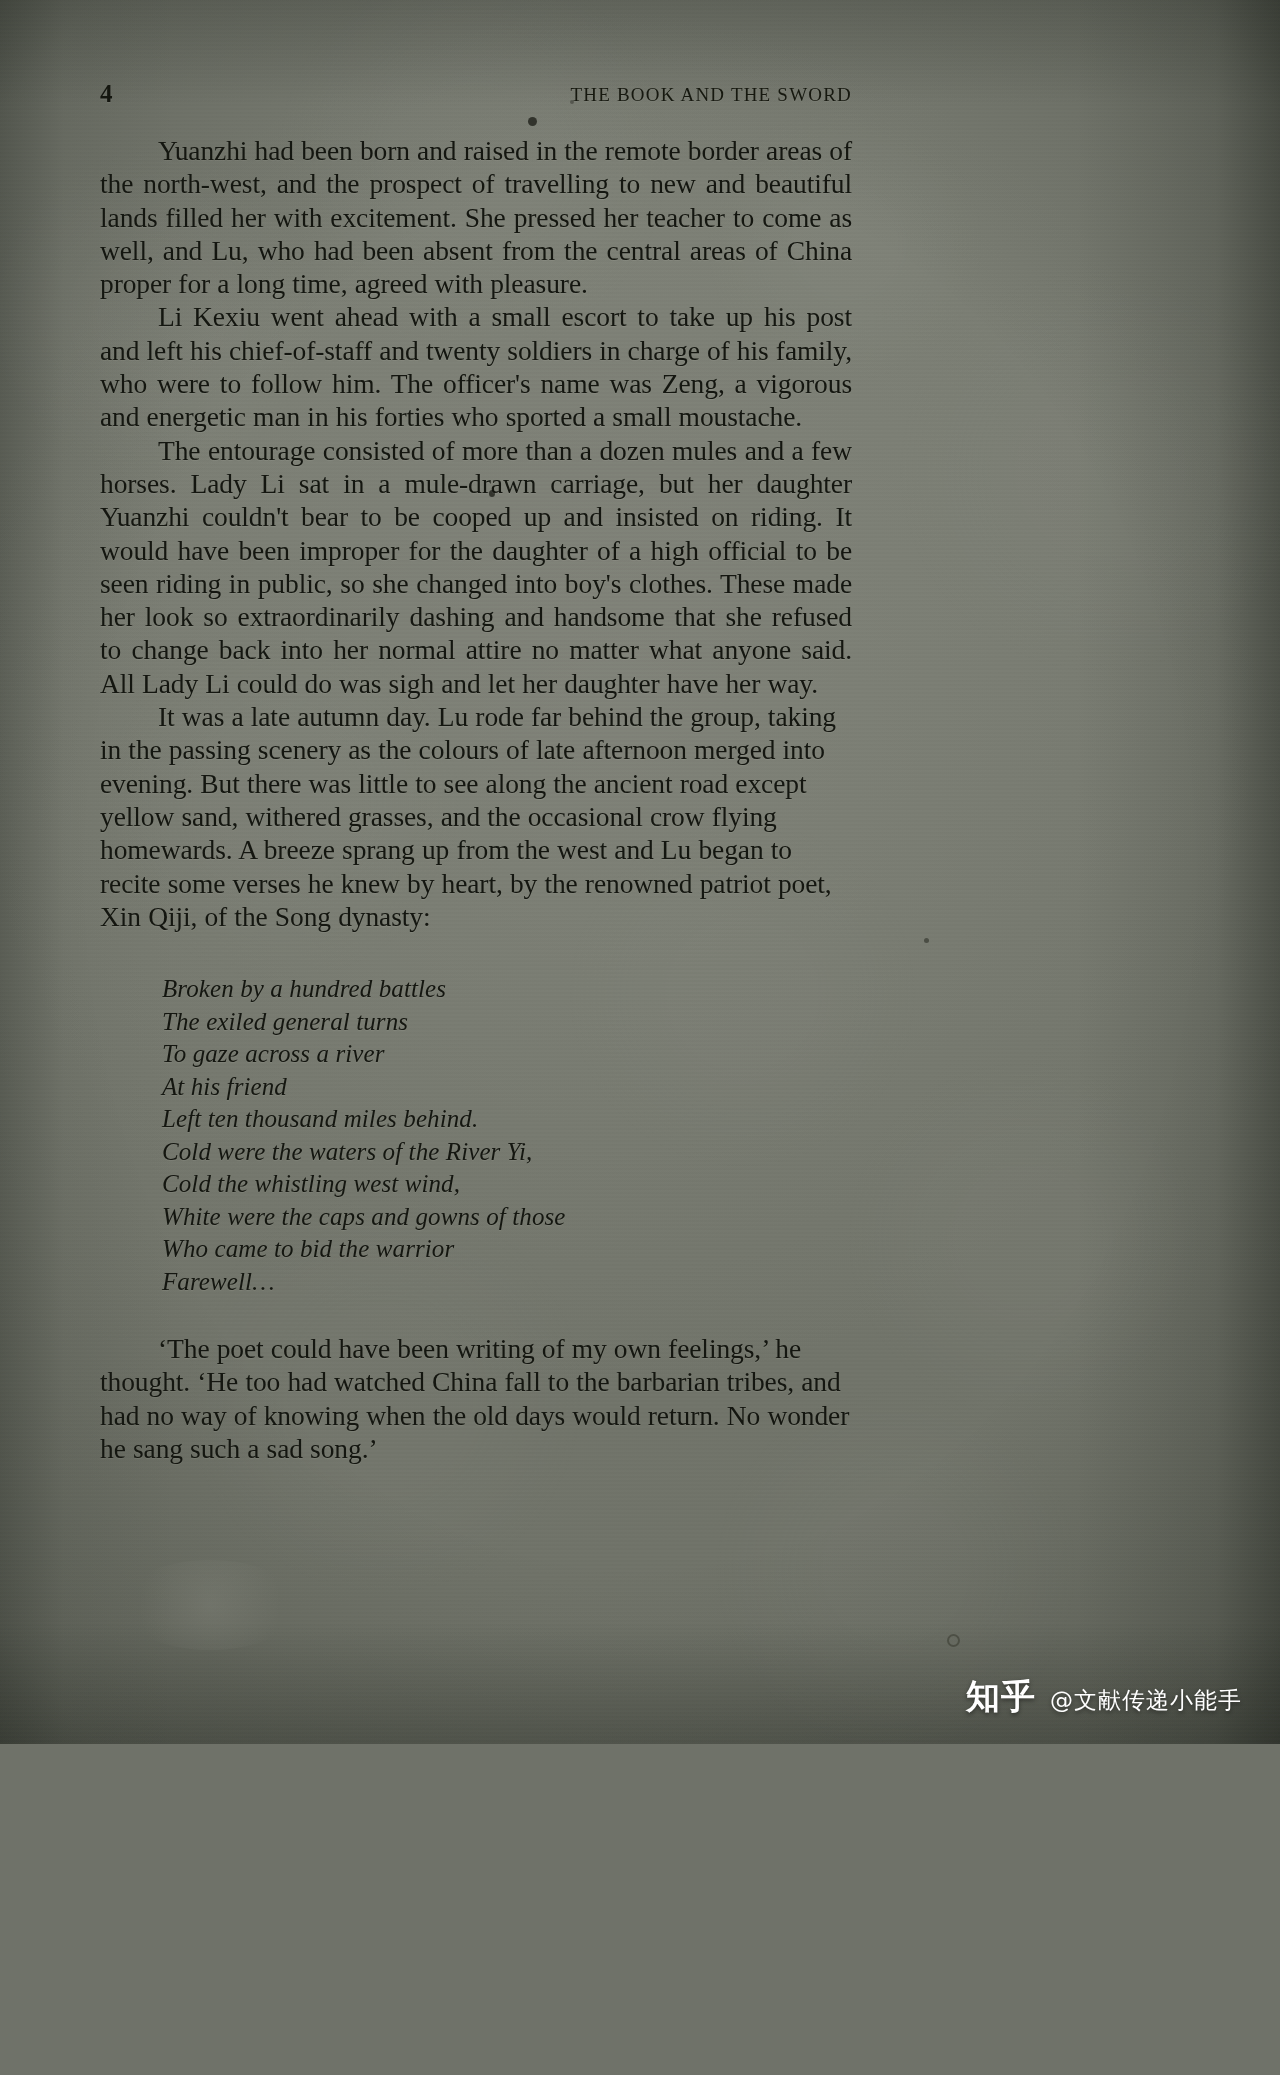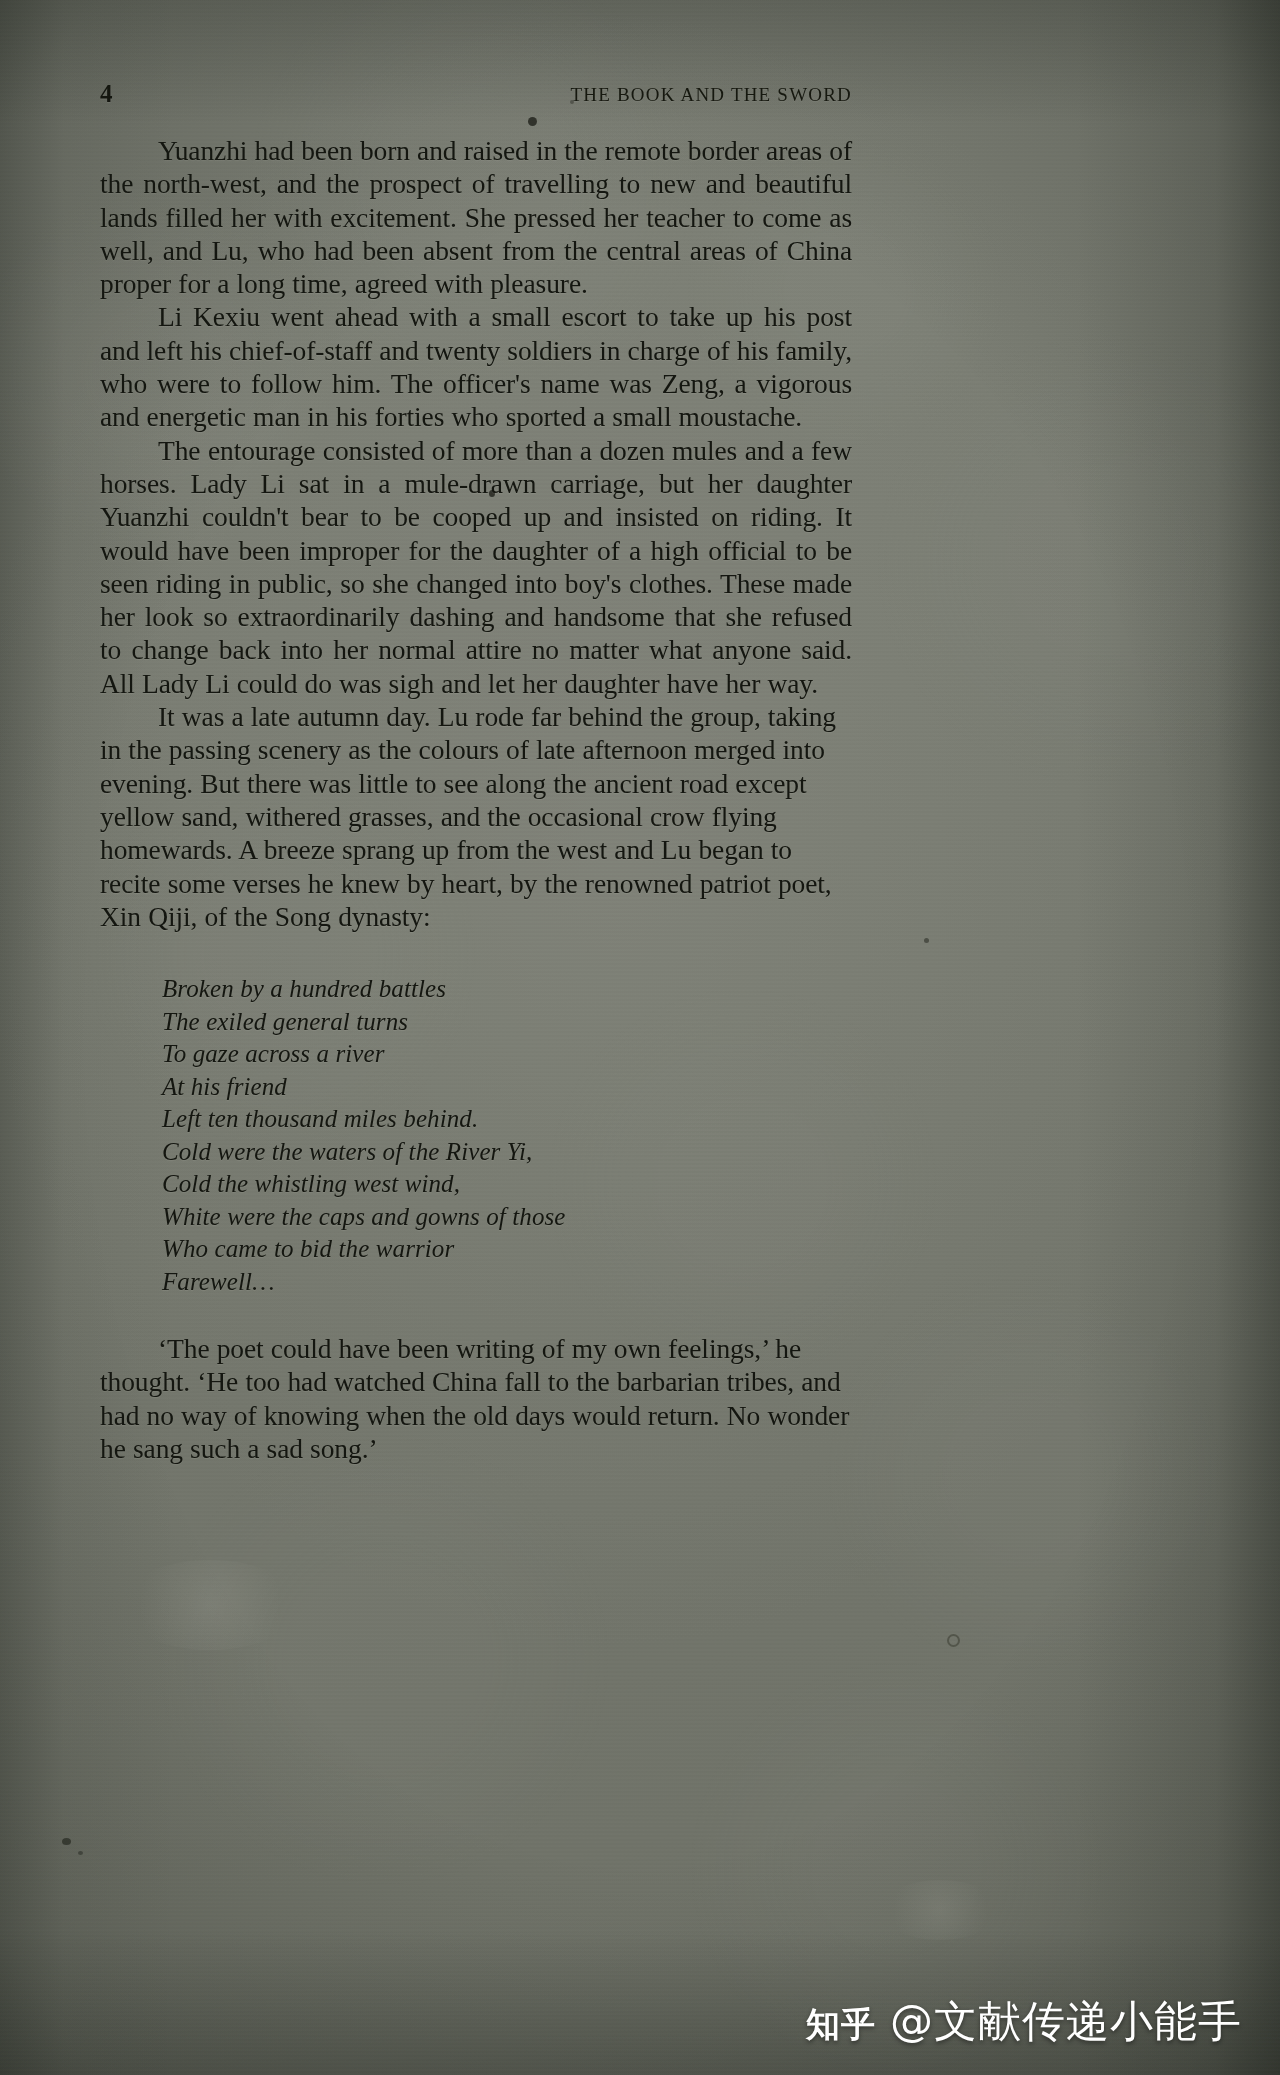--- a/index.html
+++ b/index.html
@@ -5,21 +5,21 @@
 <style>
   html, body {
     margin: 0;
     padding: 0;
     background: #6f7269;
   }
 
   .page {
     position: relative;
     width: 1280px;
-    height: 2075px;
+    height: 1744px;
     margin: 0 auto;
     overflow: hidden;
     background: #7a7d73;
     background-image:
       radial-gradient(ellipse 70% 55% at 48% 40%, rgba(150,152,142,0.30) 0%, rgba(150,152,142,0.12) 45%, rgba(0,0,0,0) 72%),
       linear-gradient(90deg, rgba(40,44,38,0.30) 0%, rgba(40,44,38,0.05) 5%, rgba(0,0,0,0) 14%, rgba(0,0,0,0) 84%, rgba(38,42,36,0.16) 95%, rgba(30,34,28,0.42) 100%),
       linear-gradient(180deg, rgba(30,34,28,0.22) 0%, rgba(0,0,0,0) 6%, rgba(0,0,0,0) 93%, rgba(28,32,26,0.30) 100%),
       linear-gradient(170deg, #7c7f75 0%, #787b71 30%, #73766c 62%, #6e7167 100%);
   }
 
@@ -150,21 +150,21 @@
     align-items: baseline;
     gap: 14px;
     font-family: "DejaVu Sans", "Liberation Sans", sans-serif;
     font-size: 34px;
     color: #ffffff;
     text-shadow: 0 2px 4px rgba(0,0,0,0.45);
     letter-spacing: 1px;
     white-space: nowrap;
   }
   .watermark .wm-brand { font-weight: bold; }
-  .watermark .wm-user { font-weight: normal; font-size: 43px; }
+  .watermark .wm-user { font-weight: normal; font-size: 23px; }
 </style>
 </head>
 <body>
 
 <div class="page">
 
   <div class="grain"></div>
 
   <div class="speck" style="left:528px; top:117px; width:9px; height:9px;"></div>
   <div class="speck" style="left:570px; top:100px; width:4px; height:4px; opacity:.4;"></div>

